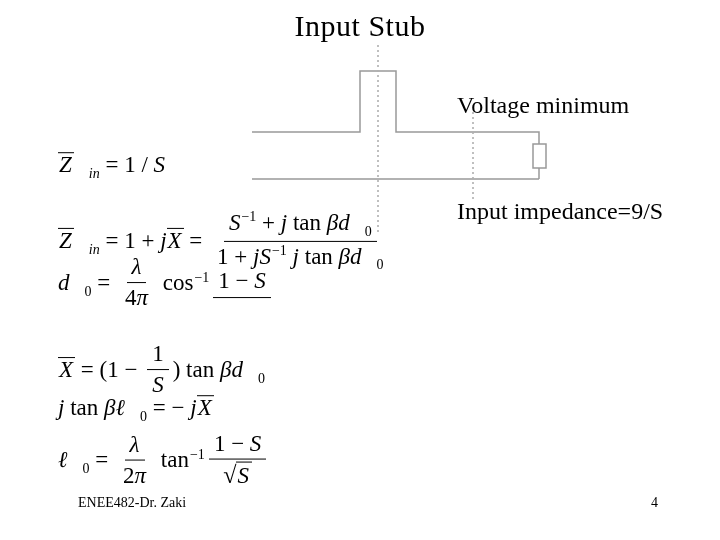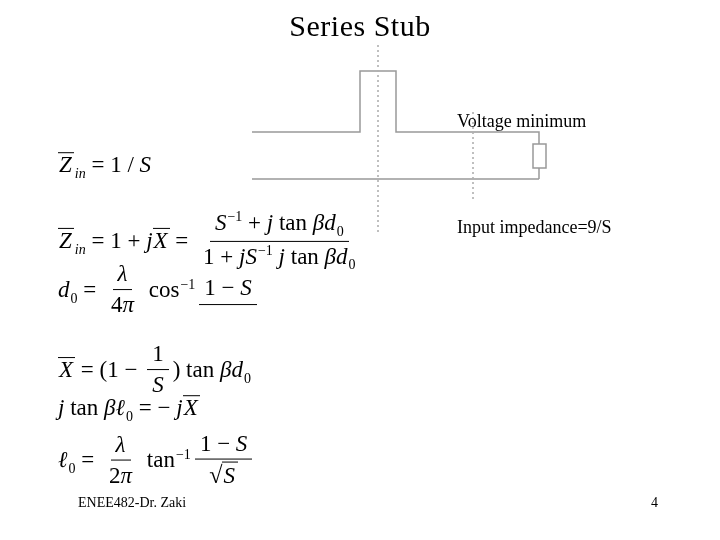--- a/index.html
+++ b/index.html
@@ -8,48 +8,48 @@
     font-family:"Liberation Serif","DejaVu Serif",serif;color:#000;overflow:hidden;
   }
   .title{
     position:absolute;top:9px;left:0;width:100%;text-align:center;
     font-size:30px;font-weight:400;margin:0;letter-spacing:0.5px;
   }
   svg.diagram{position:absolute;top:0;left:0;}
   .gline{stroke:var(--lc,#999);stroke-width:1.5;fill:none;}
   .rload{stroke:var(--lc,#999);stroke-width:1.5;fill:#ffffff;}
   .dline{stroke:var(--dc,#b0b0b0);stroke-width:1.6;fill:none;stroke-dasharray:2 3;}
-  .dlabel{position:absolute;font-size:18px;white-space:nowrap;margin-top:19px;}
+  .dlabel{position:absolute;font-size:24px;white-space:nowrap;}
   .eq{
     position:absolute;left:58px;transform:translateY(-50%);
     font-size:23px;line-height:1.25;white-space:nowrap;
   }
   .tok-i{font-style:italic;}
   .tok-r{font-style:normal;}
-  .eq sub{font-size:14px;line-height:1;margin-left:1px;}
+  .eq sub{font-size:14px;line-height:1;margin-left:15px;}
   .eq sup{font-size:14px;line-height:1;margin-left:1px;}
   .ov{display:inline-block;border-top:1.4px solid #000;padding:0 2px 0 1px;line-height:1.05;}
   .frac{
     display:inline-flex;flex-direction:column;align-items:center;
     vertical-align:middle;margin:0 4px;position:relative;top:-2px;
   }
   .fn{display:block;padding:0 5px 2px;border-bottom:1.5px solid #000;line-height:1.15;text-align:right;}
   .fd{display:block;padding:2px 5px 0;line-height:1.15;text-align:right;}
   .sqrt{display:inline-flex;align-items:flex-start;}
   .rad{font-style:normal;font-size:1.05em;line-height:1.1;}
   .sqrt-in{border-top:1.4px solid #000;padding:0 3px 0 1px;line-height:1.1;}
   .footer-left{position:absolute;left:78px;top:495px;font-size:14px;}
   .page-number{position:absolute;left:651px;top:495px;font-size:14px;}
 </style>
 </head>
 <body>
 
 <div class="slide">
 
-  <h1 class="title">Series Stub</h1>
+  <h1 class="title">Input Stub</h1>
 
   <svg class="diagram" width="720" height="540" viewBox="0 0 720 540">
 
     <path class="gline" d="M252 132 H360 V71 H396 V132 H539 V144"></path>
 
     <path class="gline" d="M252 179 H539"></path>
 
     <rect class="rload" x="533" y="144" width="13" height="24"></rect>
     <path class="gline" d="M539 168 V179"></path>
 
@@ -60,21 +60,21 @@
 
   <div class="dlabel" style="left:457px;top:92px">Voltage minimum</div>
 
   <div class="dlabel" style="left:457px;top:198px">Input impedance=9/S</div>
 
   <div class="eq" style="top:166px"><span class="ov"><span class="tok-i">Z</span></span><sub class="tok-i">in</sub><span class="tok-r"> = 1 / </span><span class="tok-i">S</span></div>
   <div class="eq" style="top:243px"><span class="ov"><span class="tok-i">Z</span></span><sub class="tok-i">in</sub><span class="tok-r"> = 1 + </span><span class="tok-i">j</span><span class="ov"><span class="tok-i">X</span></span><span class="tok-r"> = </span><span class="frac">
         <span class="fn"><span class="tok-i">S</span><sup class="tok-r">−1</sup><span class="tok-r"> + </span><span class="tok-i">j</span><span class="tok-r"> tan </span><span class="tok-i">βd</span><sub class="tok-r">0</sub></span>
         <span class="fd"><span class="tok-r">1 + </span><span class="tok-i">jS</span><sup class="tok-r">−1</sup><span class="tok-i"> j</span><span class="tok-r"> tan </span><span class="tok-i">βd</span><sub class="tok-r">0</sub></span>
       </span></div>
-  <div class="eq" style="top:292px"><span class="tok-i">d</span><sub class="tok-r">0</sub><span class="tok-r"> = </span><span class="frac">
+  <div class="eq" style="top:285px"><span class="tok-i">d</span><sub class="tok-r">0</sub><span class="tok-r"> = </span><span class="frac">
         <span class="fn"><span class="tok-i">λ</span></span>
         <span class="fd"><span class="tok-r">4</span><span class="tok-i">π</span></span>
       </span><span class="tok-r"> cos</span><sup class="tok-r">−1</sup><span class="frac">
         <span class="fn"><span class="tok-r">1 − </span><span class="tok-i">S</span></span>
       </span></div>
   <div class="eq" style="top:372px"><span class="ov"><span class="tok-i">X</span></span><span class="tok-r"> = (1 − </span><span class="frac">
         <span class="fn"><span class="tok-r">1</span></span>
         <span class="fd"><span class="tok-i">S</span></span>
       </span><span class="tok-r">) tan </span><span class="tok-i">βd</span><sub class="tok-r">0</sub></div>
   <div class="eq" style="top:409px"><span class="tok-i">j</span><span class="tok-r"> tan </span><span class="tok-i">βℓ</span><sub class="tok-r">0</sub><span class="tok-r"> = − </span><span class="tok-i">j</span><span class="ov"><span class="tok-i">X</span></span></div>

